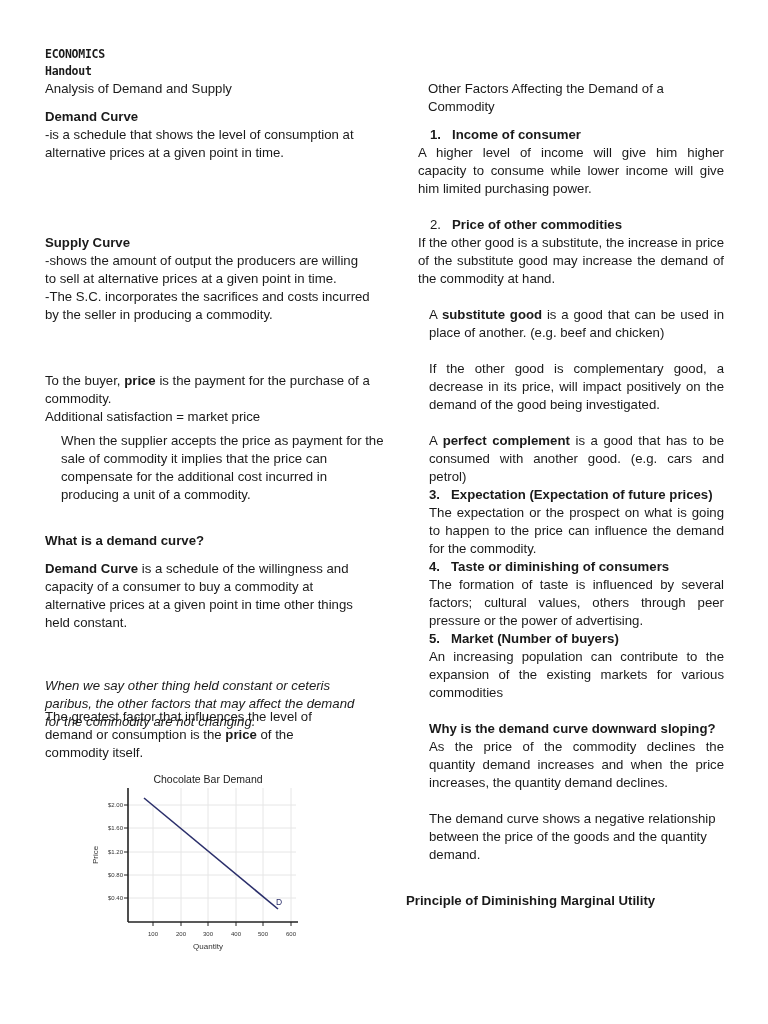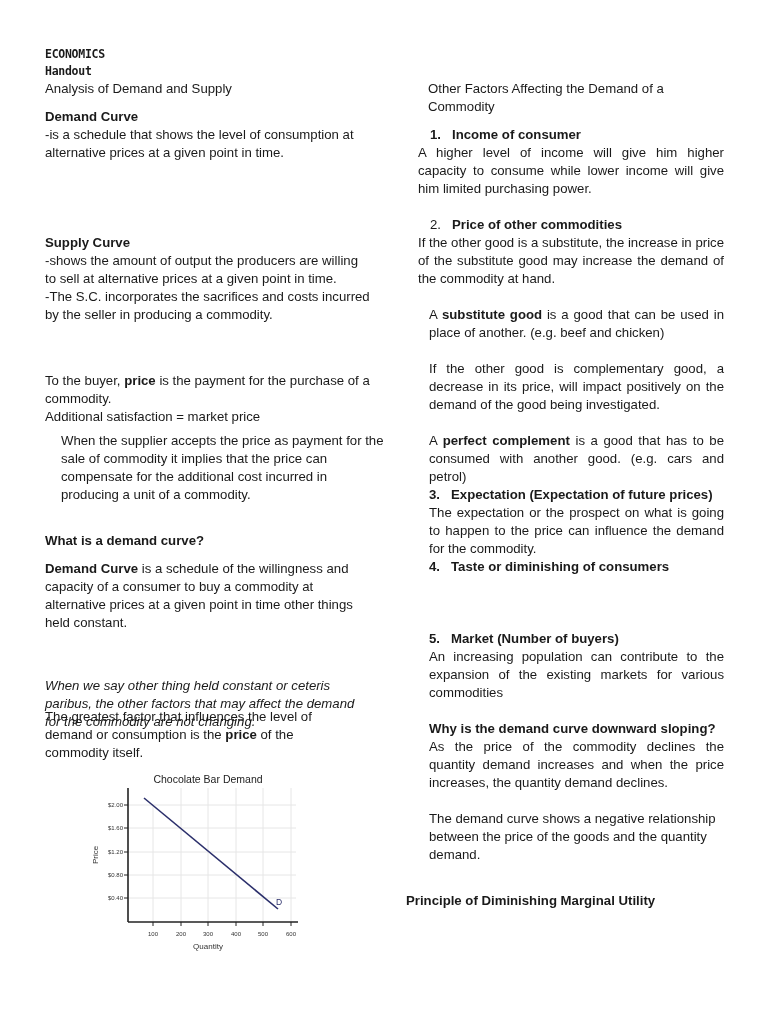--- a/index.html
+++ b/index.html
@@ -135,20 +135,21 @@
 
 <div class="abs just" style="left:429px; width:295px; top:432px;"><span>A </span><span class="b">perfect complement</span><span> is a good that has to be consumed with another good. (e.g. cars and petrol)</span></div>
 
 <div class="abs" style="left:429px; width:295px; top:486px;">
   <p class="numhd"><span class="n">3.</span><span>Expectation (Expectation of future prices)</span></p>
   <p class="just">The expectation or the prospect on what is going to happen to the price can influence the demand for the commodity.</p>
 </div>
 
 <div class="abs" style="left:429px; width:295px; top:558px;">
   <p class="numhd"><span class="n">4.</span><span>Taste or diminishing of consumers</span></p>
+  <p class="just">The formation of taste is influenced by several factors; cultural values, others through peer pressure or the power of advertising.</p>
 </div>
 
 <div class="abs" style="left:429px; width:295px; top:630px;">
   <p class="numhd"><span class="n">5.</span><span>Market (Number of buyers)</span></p>
   <p class="just">An increasing population can contribute to the expansion of the existing markets for various commodities</p>
 </div>
 
 <div class="abs" style="left:429px; width:295px; top:720px;">
   <p class="b">Why is the demand curve downward sloping?</p>
   <p class="just">As the price of the commodity declines the quantity demand increases and when the price increases, the quantity demand declines.</p>

